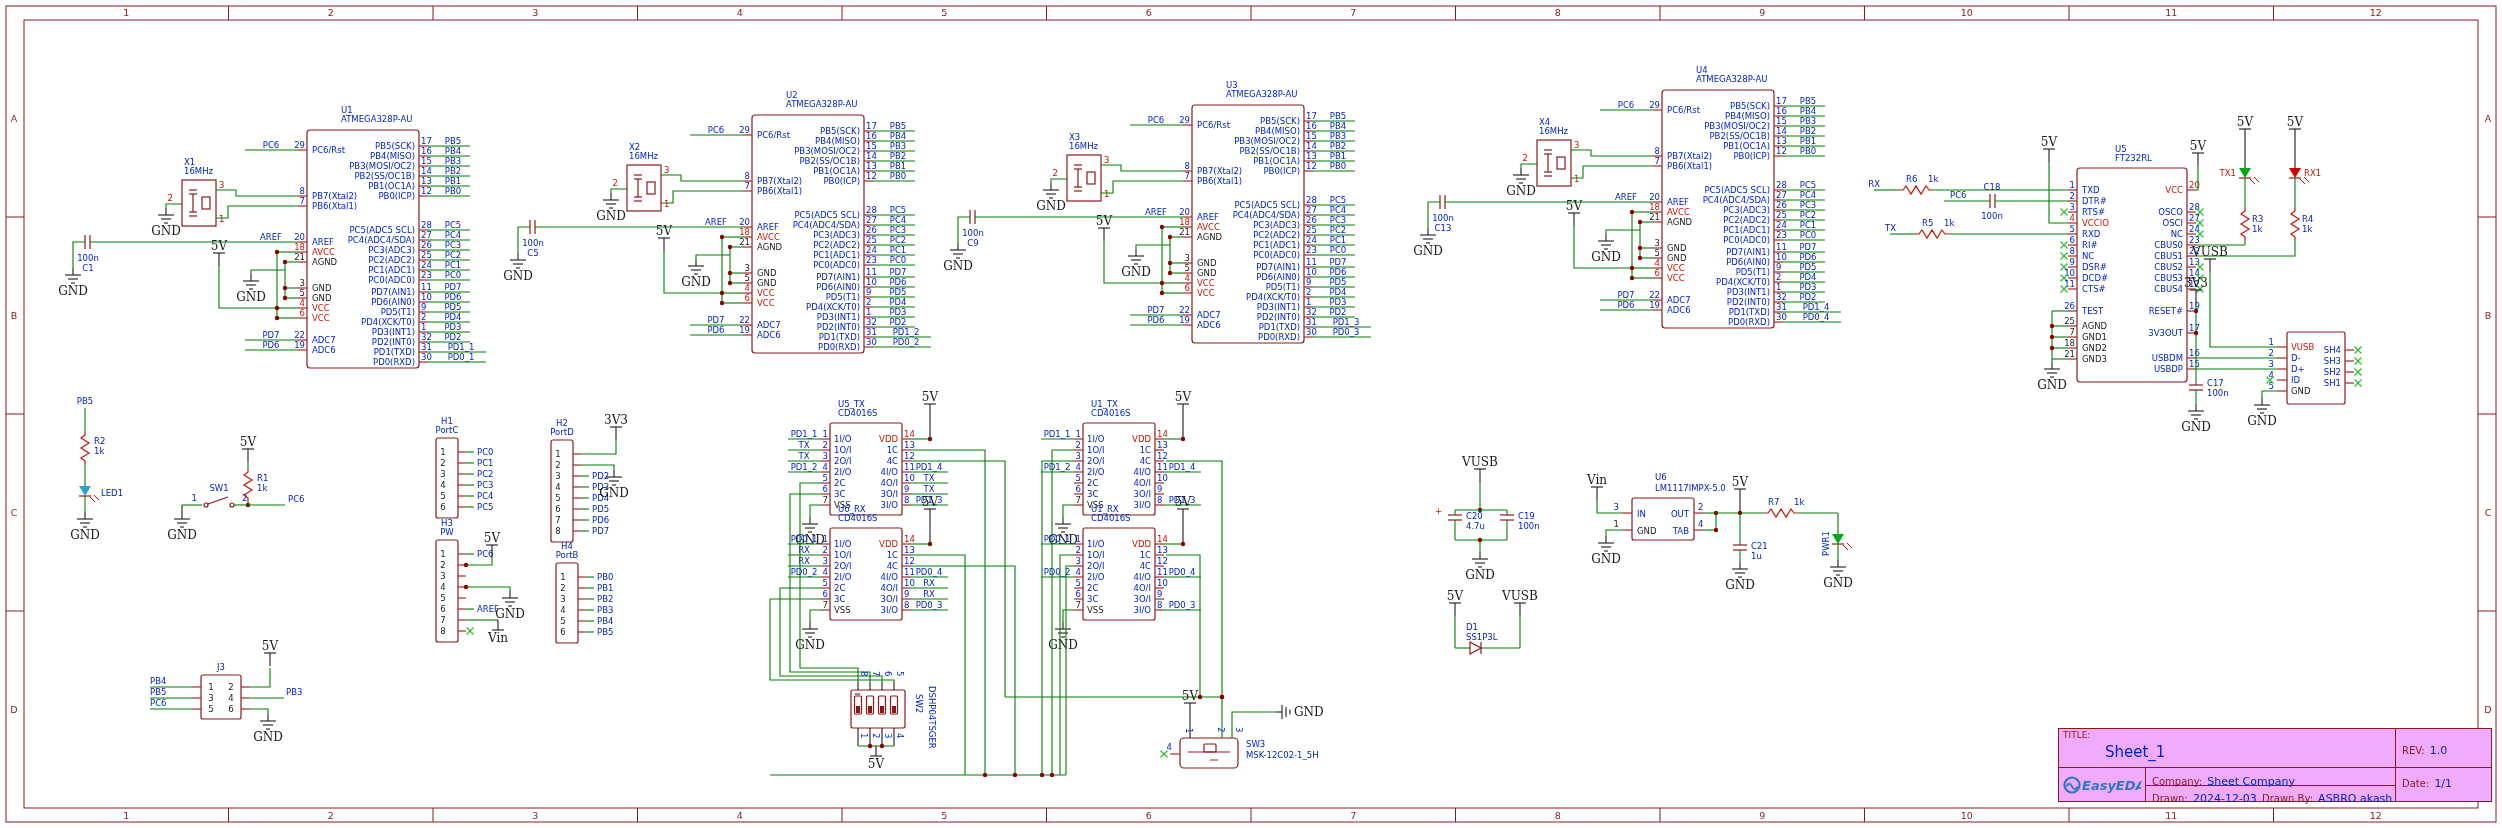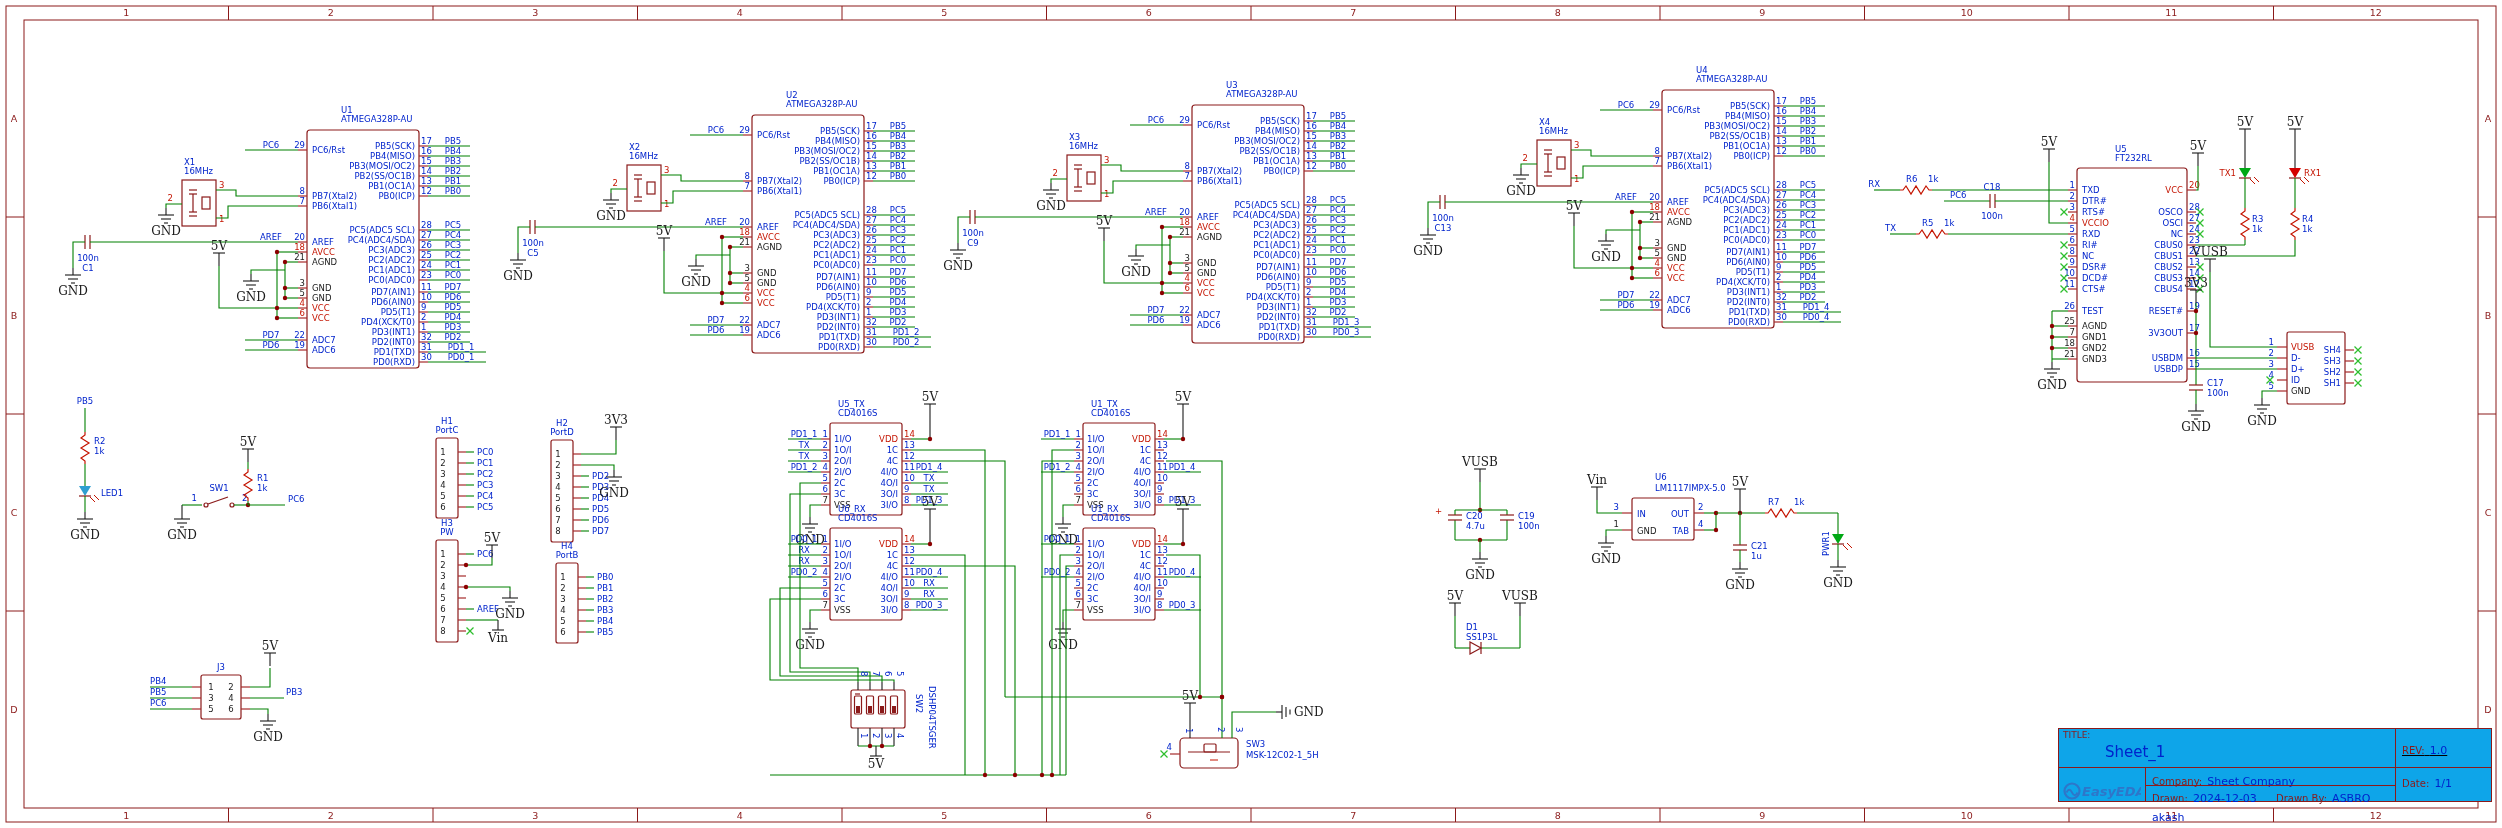--- a/index.html
+++ b/index.html
@@ -14,30 +14,30 @@
   .wr{stroke:#A52A2A;stroke-width:1.2;fill:none;}
   .wres{stroke:#C41400;stroke-width:1.2;fill:none;}
   .war{stroke:#C41400;stroke-width:1;fill:none;}
   .comp{stroke:#8B1A1A;stroke-width:1.2;fill:none;}
   .compf{fill:#8B1A1A;stroke:none;}
   .frame{stroke:#8B1A1A;stroke-width:1;fill:none;}
   .dot{fill:#8B0000;}
   .xm{stroke:#2FBF2F;stroke-width:1.3;}
   
   .tblock{position:absolute;left:2058px;top:728px;width:434px;height:74px;
-          border:1px solid #8B1A1A;box-sizing:border-box;background:#0ea5e9;}
+          border:1px solid #8B1A1A;box-sizing:border-box;background:#f0abfc;}
   .tblock div{position:absolute;box-sizing:border-box;}
   .tb-l{color:#8B1A1A;font-size:10px;}
   .tb-v{color:#0023CC;font-size:11px;}
   .tb-title-cell{left:0;top:0;width:336px;height:38px;}
   .tb-title-lab{position:absolute;left:4px;top:1px;font-size:9px;color:#8B1A1A;}
   .tb-title{position:absolute;left:46px;top:14px;font-size:15px;color:#0023CC;}
-  .tb-rev{left:336px;top:0;width:96px;height:38px;border-left:1px solid #8B1A1A;padding:10px 0 0 6px;text-decoration:underline;}
+  .tb-rev{left:336px;top:0;width:96px;height:38px;border-left:1px solid #8B1A1A;padding:10px 0 0 6px;}
   .tb-logo{left:0;top:38px;width:86px;height:34px;border-top:1px solid #8B1A1A;
-           display:flex;align-items:flex-end;justify-content:center;text-decoration:underline;}
+           display:flex;align-items:center;justify-content:center;text-decoration:underline;}
   .tb-company{left:86px;top:38px;width:250px;height:18px;border-top:1px solid #8B1A1A;
               border-left:1px solid #8B1A1A;padding:2px 0 0 6px;}
   .tb-sheet{left:336px;top:38px;width:96px;height:34px;border-top:1px solid #8B1A1A;
             border-left:1px solid #8B1A1A;padding:4px 0 0 6px;}
   .tb-date{left:86px;top:56px;width:250px;height:16px;border-top:1px solid #8B1A1A;
            border-left:1px solid #8B1A1A;padding:1px 0 0 6px;}
   .logo-t{font-style:italic;font-weight:bold;font-size:13px;fill:#2E76C9;}
 </style>
 </head>
 <body>
@@ -1927,17 +1927,17 @@
       <span class="tb-l">Company:</span>
       <span class="tb-v">Sheet Company</span>
     </div>
     <div class="tb-sheet">
       <span class="tb-l">Date:</span>
       <span class="tb-v">1/1</span>
     </div>
     <div class="tb-date">
       <span class="tb-l">Drawn:</span>
       <span class="tb-v">2024-12-03</span>
-      <span class="tb-l" style="margin-left:14px">Drawn By:</span>
+      <span class="tb-l" style="">Drawn By:</span>
       <span class="tb-v">ASBRO akash</span>
     </div>
   </div>
 </div>
 
 </body></html>

